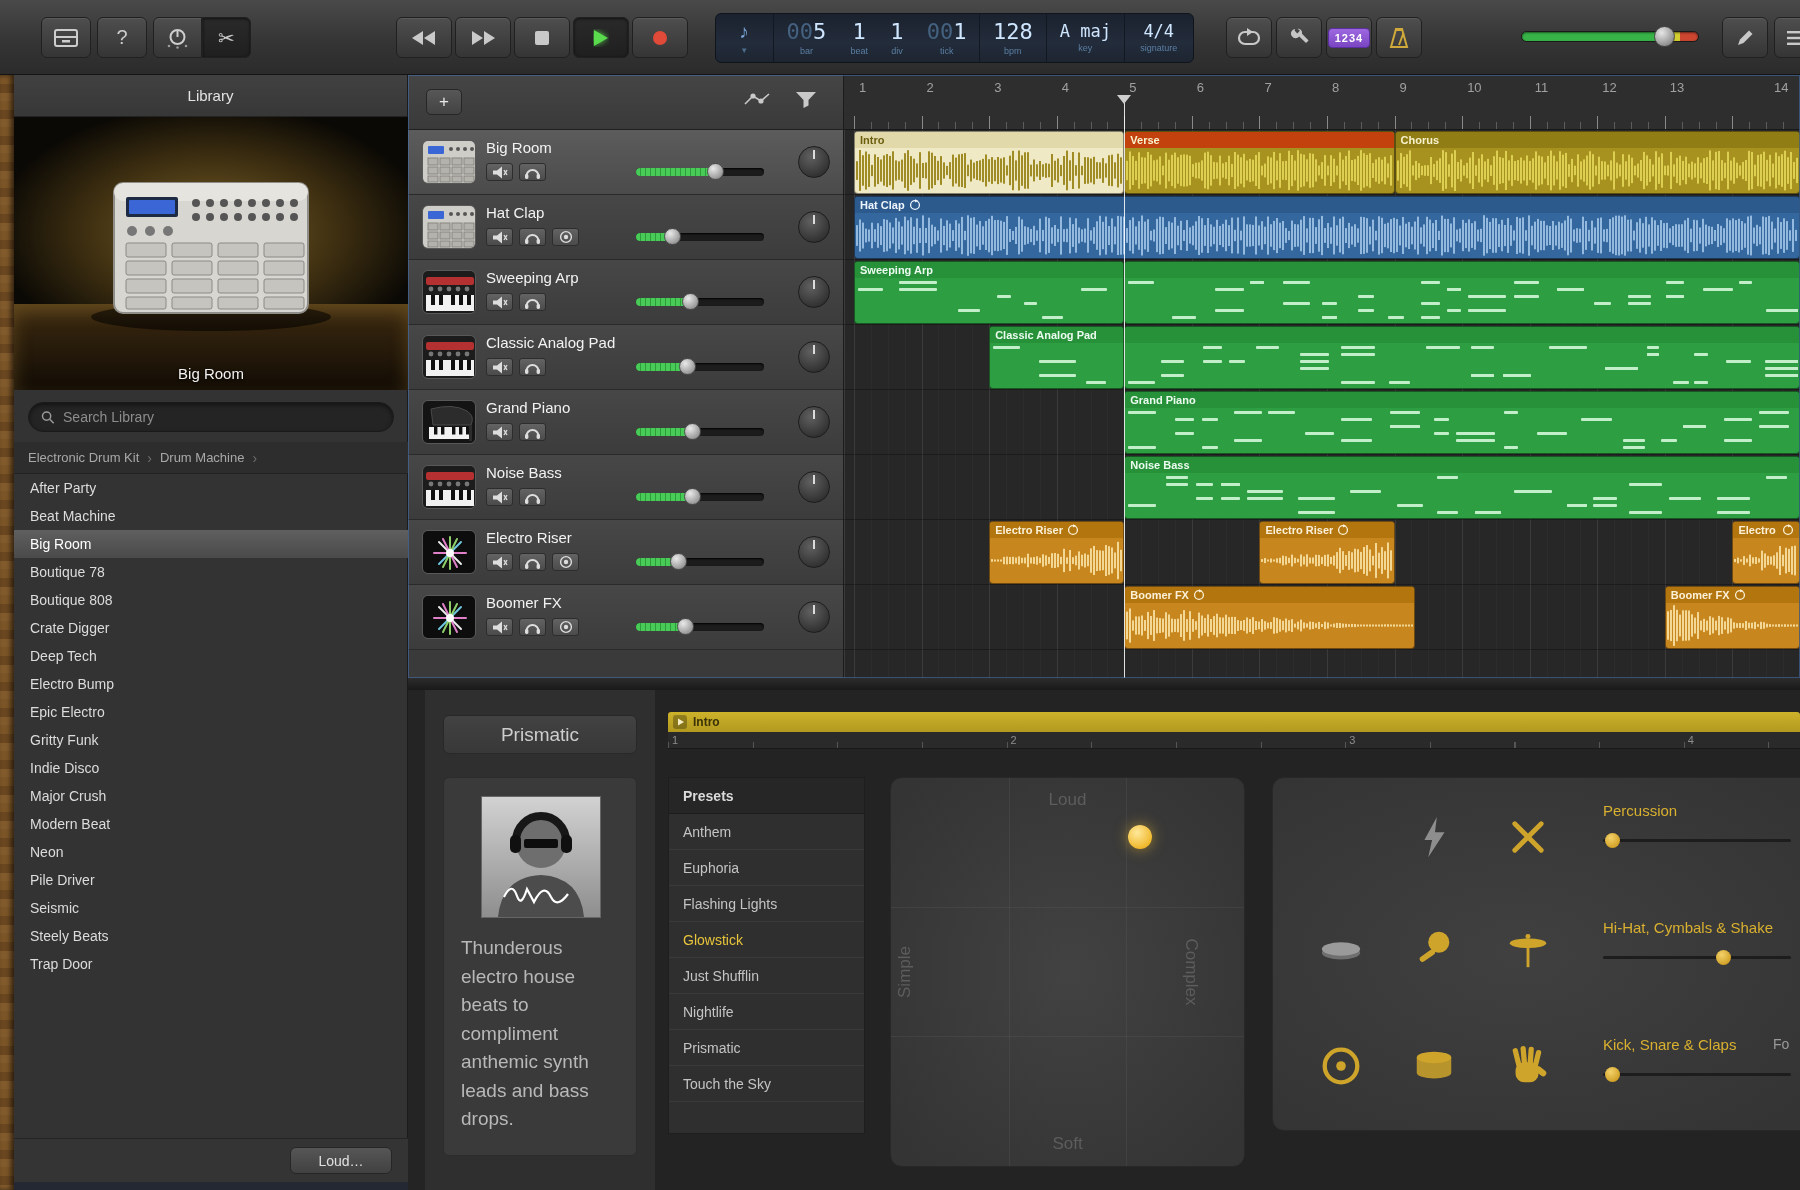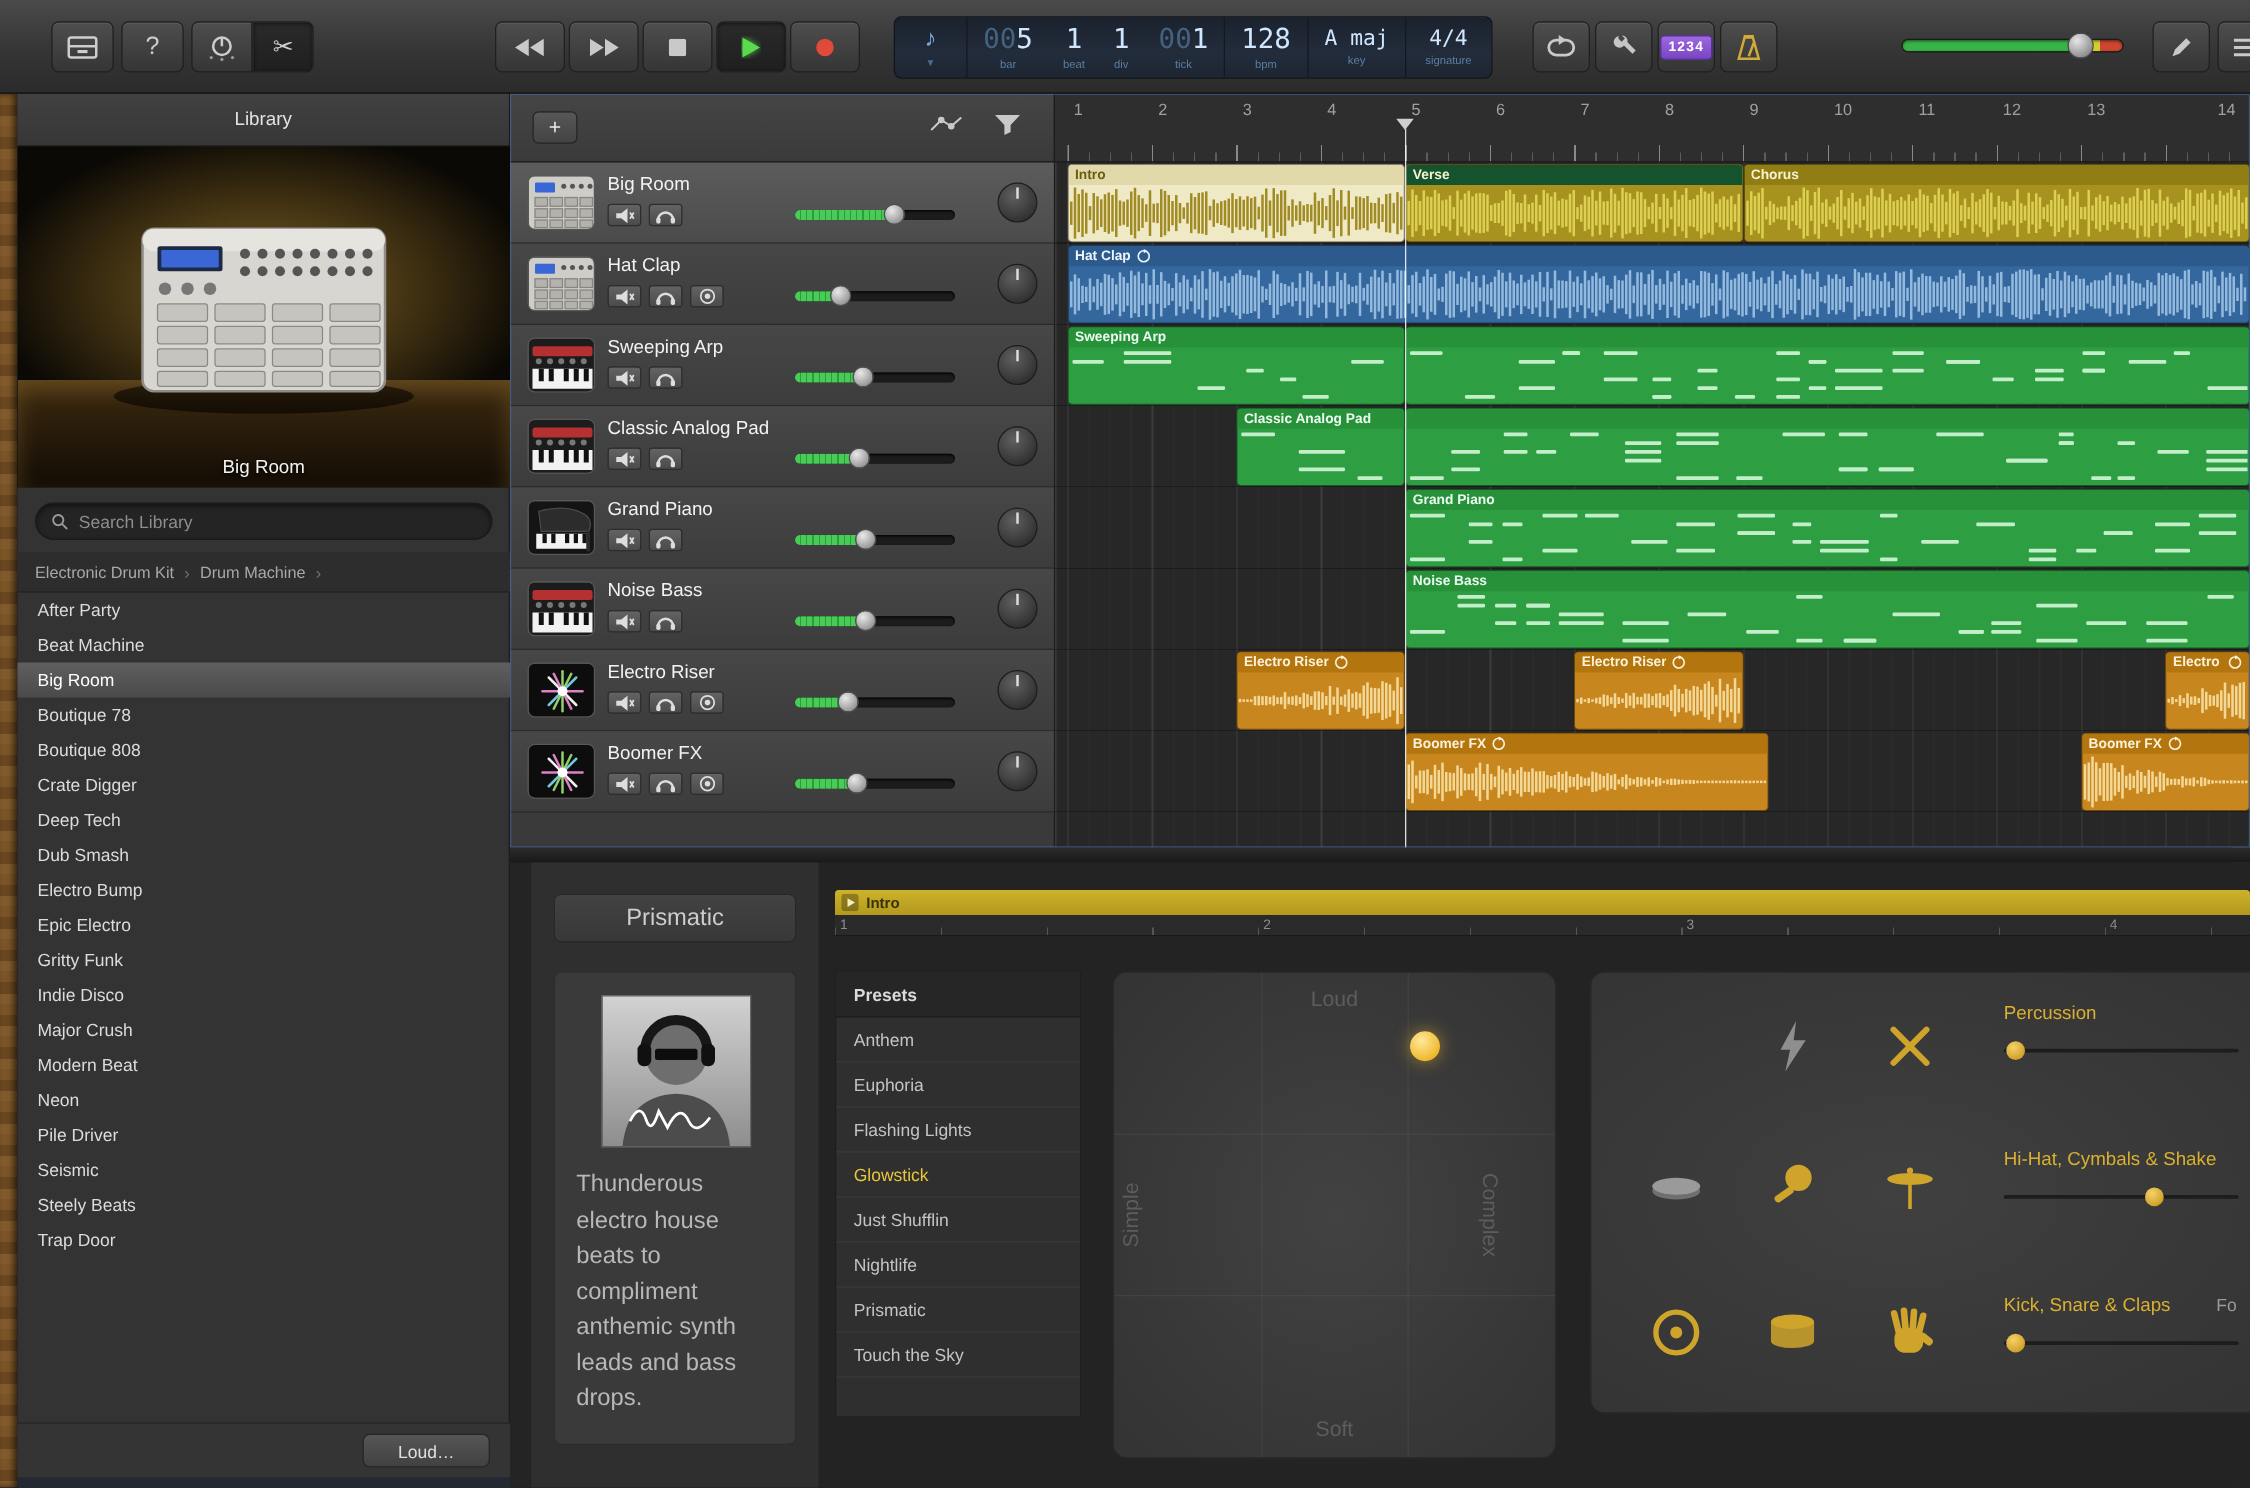--- a/index.html
+++ b/index.html
@@ -377,21 +377,20 @@
       <span class="sep">›</span>
     </div>
   <div class="lib-list">
       <div class="lib-item">After Party</div>
       <div class="lib-item">Beat Machine</div>
       <div class="lib-item selected">Big Room</div>
       <div class="lib-item">Boutique 78</div>
       <div class="lib-item">Boutique 808</div>
       <div class="lib-item">Crate Digger</div>
       <div class="lib-item">Deep Tech</div>
-      <div class="lib-item">Dub Smash</div>
       <div class="lib-item">Electro Bump</div>
       <div class="lib-item">Epic Electro</div>
       <div class="lib-item">Gritty Funk</div>
       <div class="lib-item">Indie Disco</div>
       <div class="lib-item">Major Crush</div>
       <div class="lib-item">Modern Beat</div>
       <div class="lib-item">Neon</div>
       <div class="lib-item">Pile Driver</div>
       <div class="lib-item">Seismic</div>
       <div class="lib-item">Steely Beats</div>
@@ -880,21 +879,21 @@
           <rect x="247" y="10.1" width="2" height="24.8" fill="#a08c24"></rect>
           <rect x="250" y="15.3" width="2" height="14.3" fill="#a08c24"></rect>
           <rect x="253" y="7.3" width="2" height="30.5" fill="#a08c24"></rect>
           <rect x="256" y="6.7" width="2" height="31.5" fill="#a08c24"></rect>
           <rect x="259" y="14.3" width="2" height="16.3" fill="#a08c24"></rect>
           <rect x="262" y="5.7" width="2" height="33.7" fill="#a08c24"></rect>
           <rect x="265" y="9.3" width="2" height="26.4" fill="#a08c24"></rect>
         </svg></div>
     </div>
     <div class="region" style="left: 280.286px; top: 1px; width: 270.286px; background: rgb(167, 146, 31);">
-      <div class="rhead" style="background:#14532d;color:#f8f3cf">
+      <div class="rhead" style="background:#c2410c;color:#f8f3cf">
         <span style="overflow:hidden;text-overflow:clip">Verse</span>
       </div>
       <div class="rbody"><svg width="268" height="45">
           <rect x="1" y="12.8" width="2" height="19.4" fill="#dccf52"></rect>
           <rect x="4" y="3.5" width="2" height="38.0" fill="#dccf52"></rect>
           <rect x="7" y="8.0" width="2" height="29.0" fill="#dccf52"></rect>
           <rect x="10" y="12.8" width="2" height="19.3" fill="#dccf52"></rect>
           <rect x="13" y="4.3" width="2" height="36.5" fill="#dccf52"></rect>
           <rect x="16" y="9.2" width="2" height="26.7" fill="#dccf52"></rect>
           <rect x="19" y="9.6" width="2" height="25.7" fill="#dccf52"></rect>

